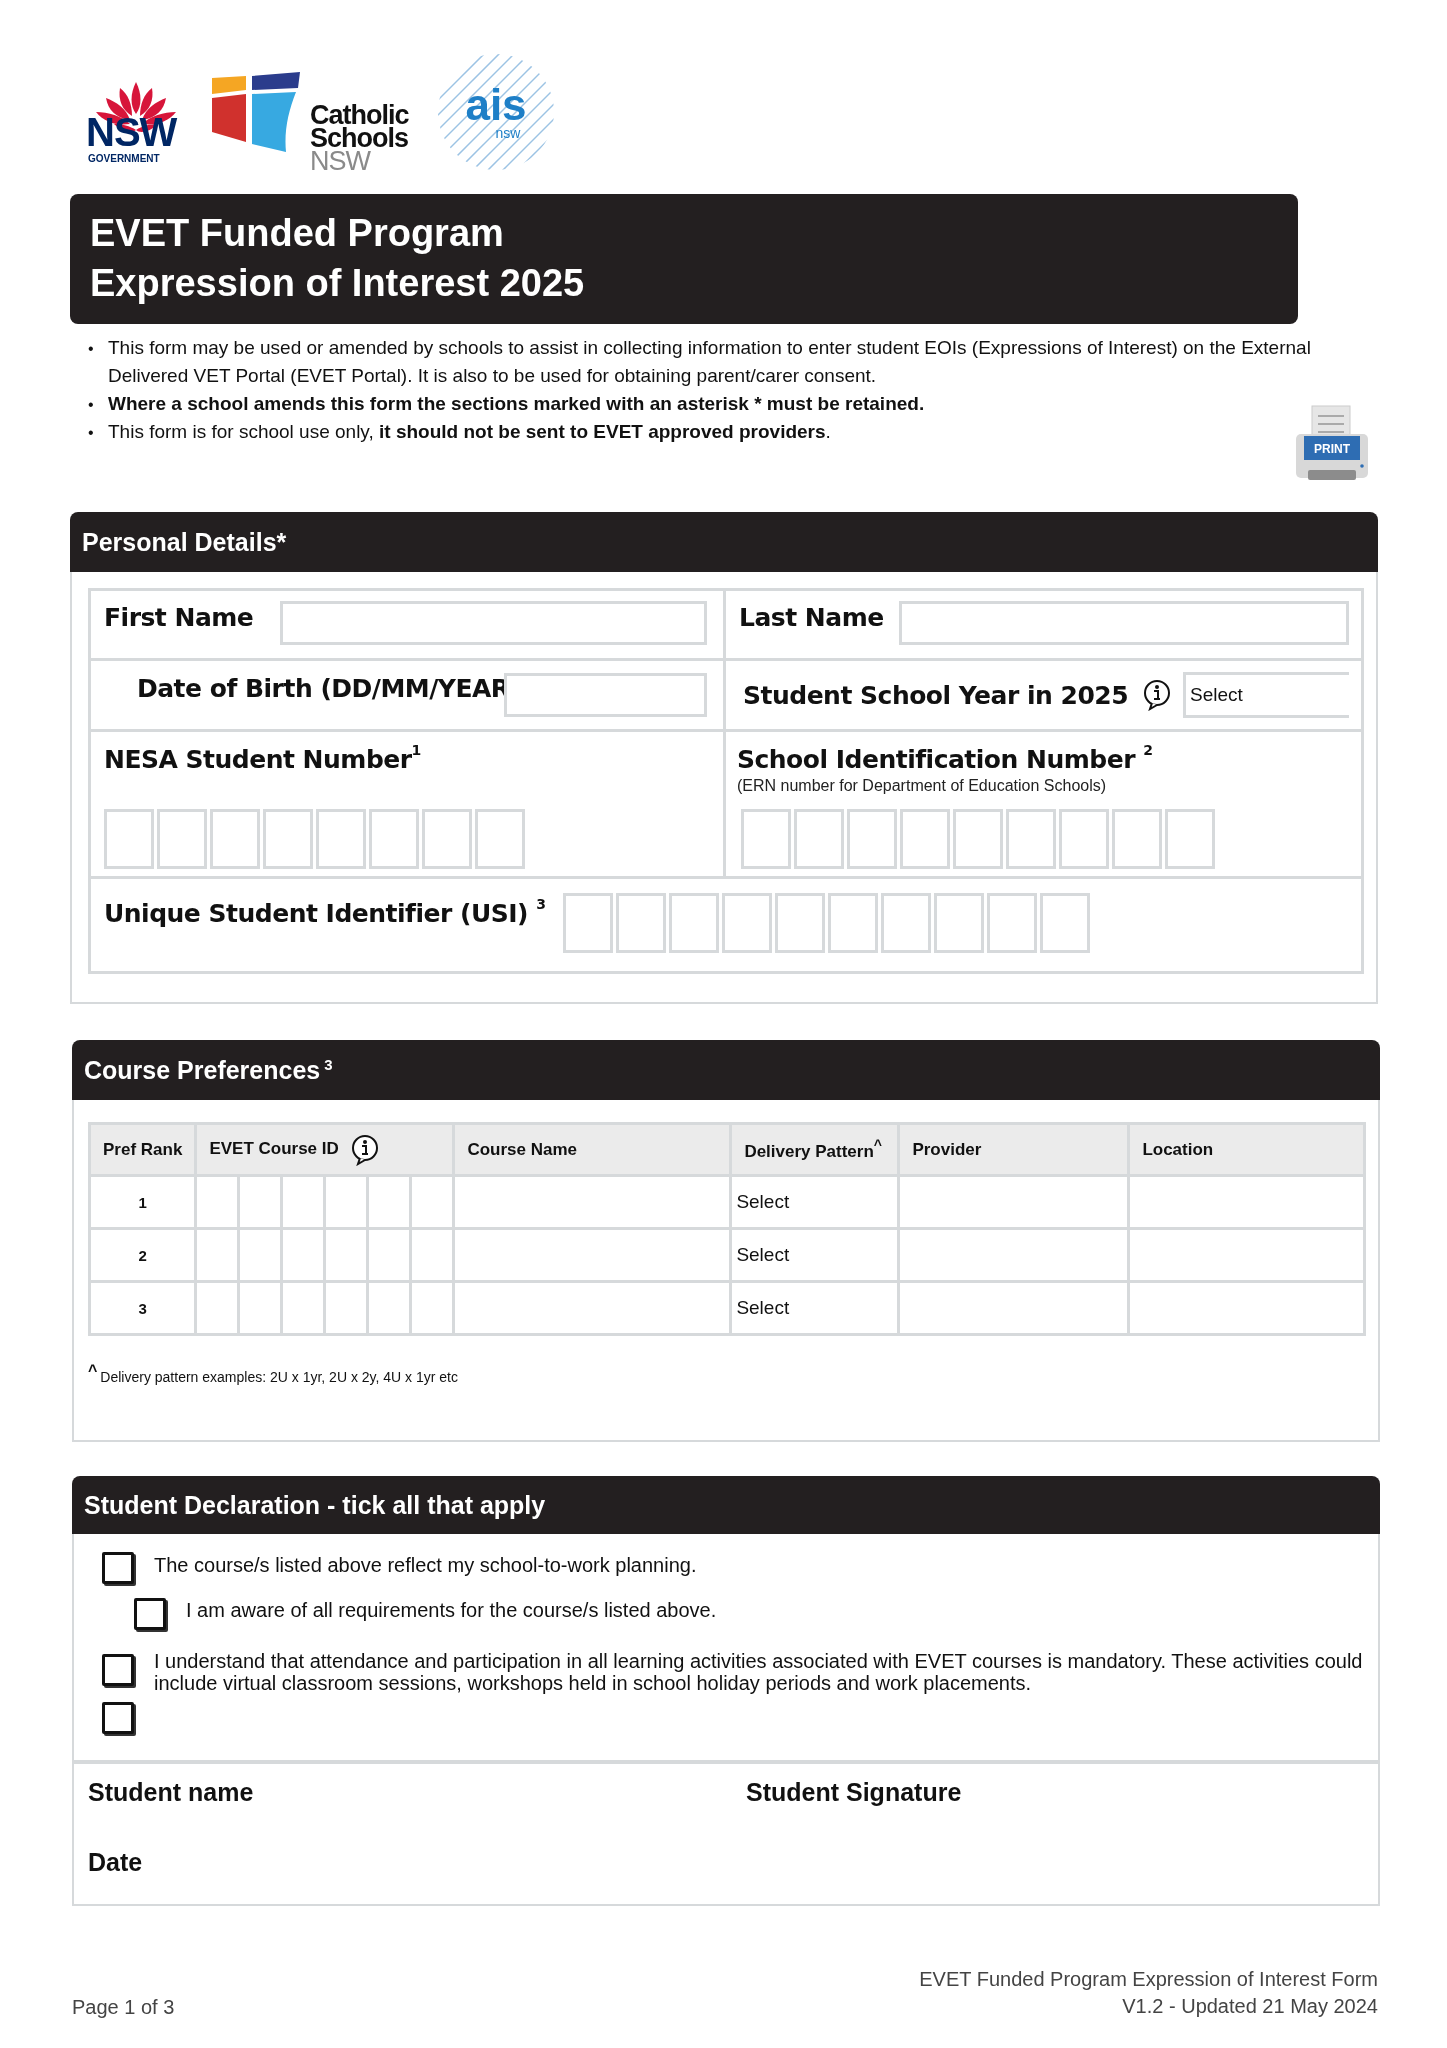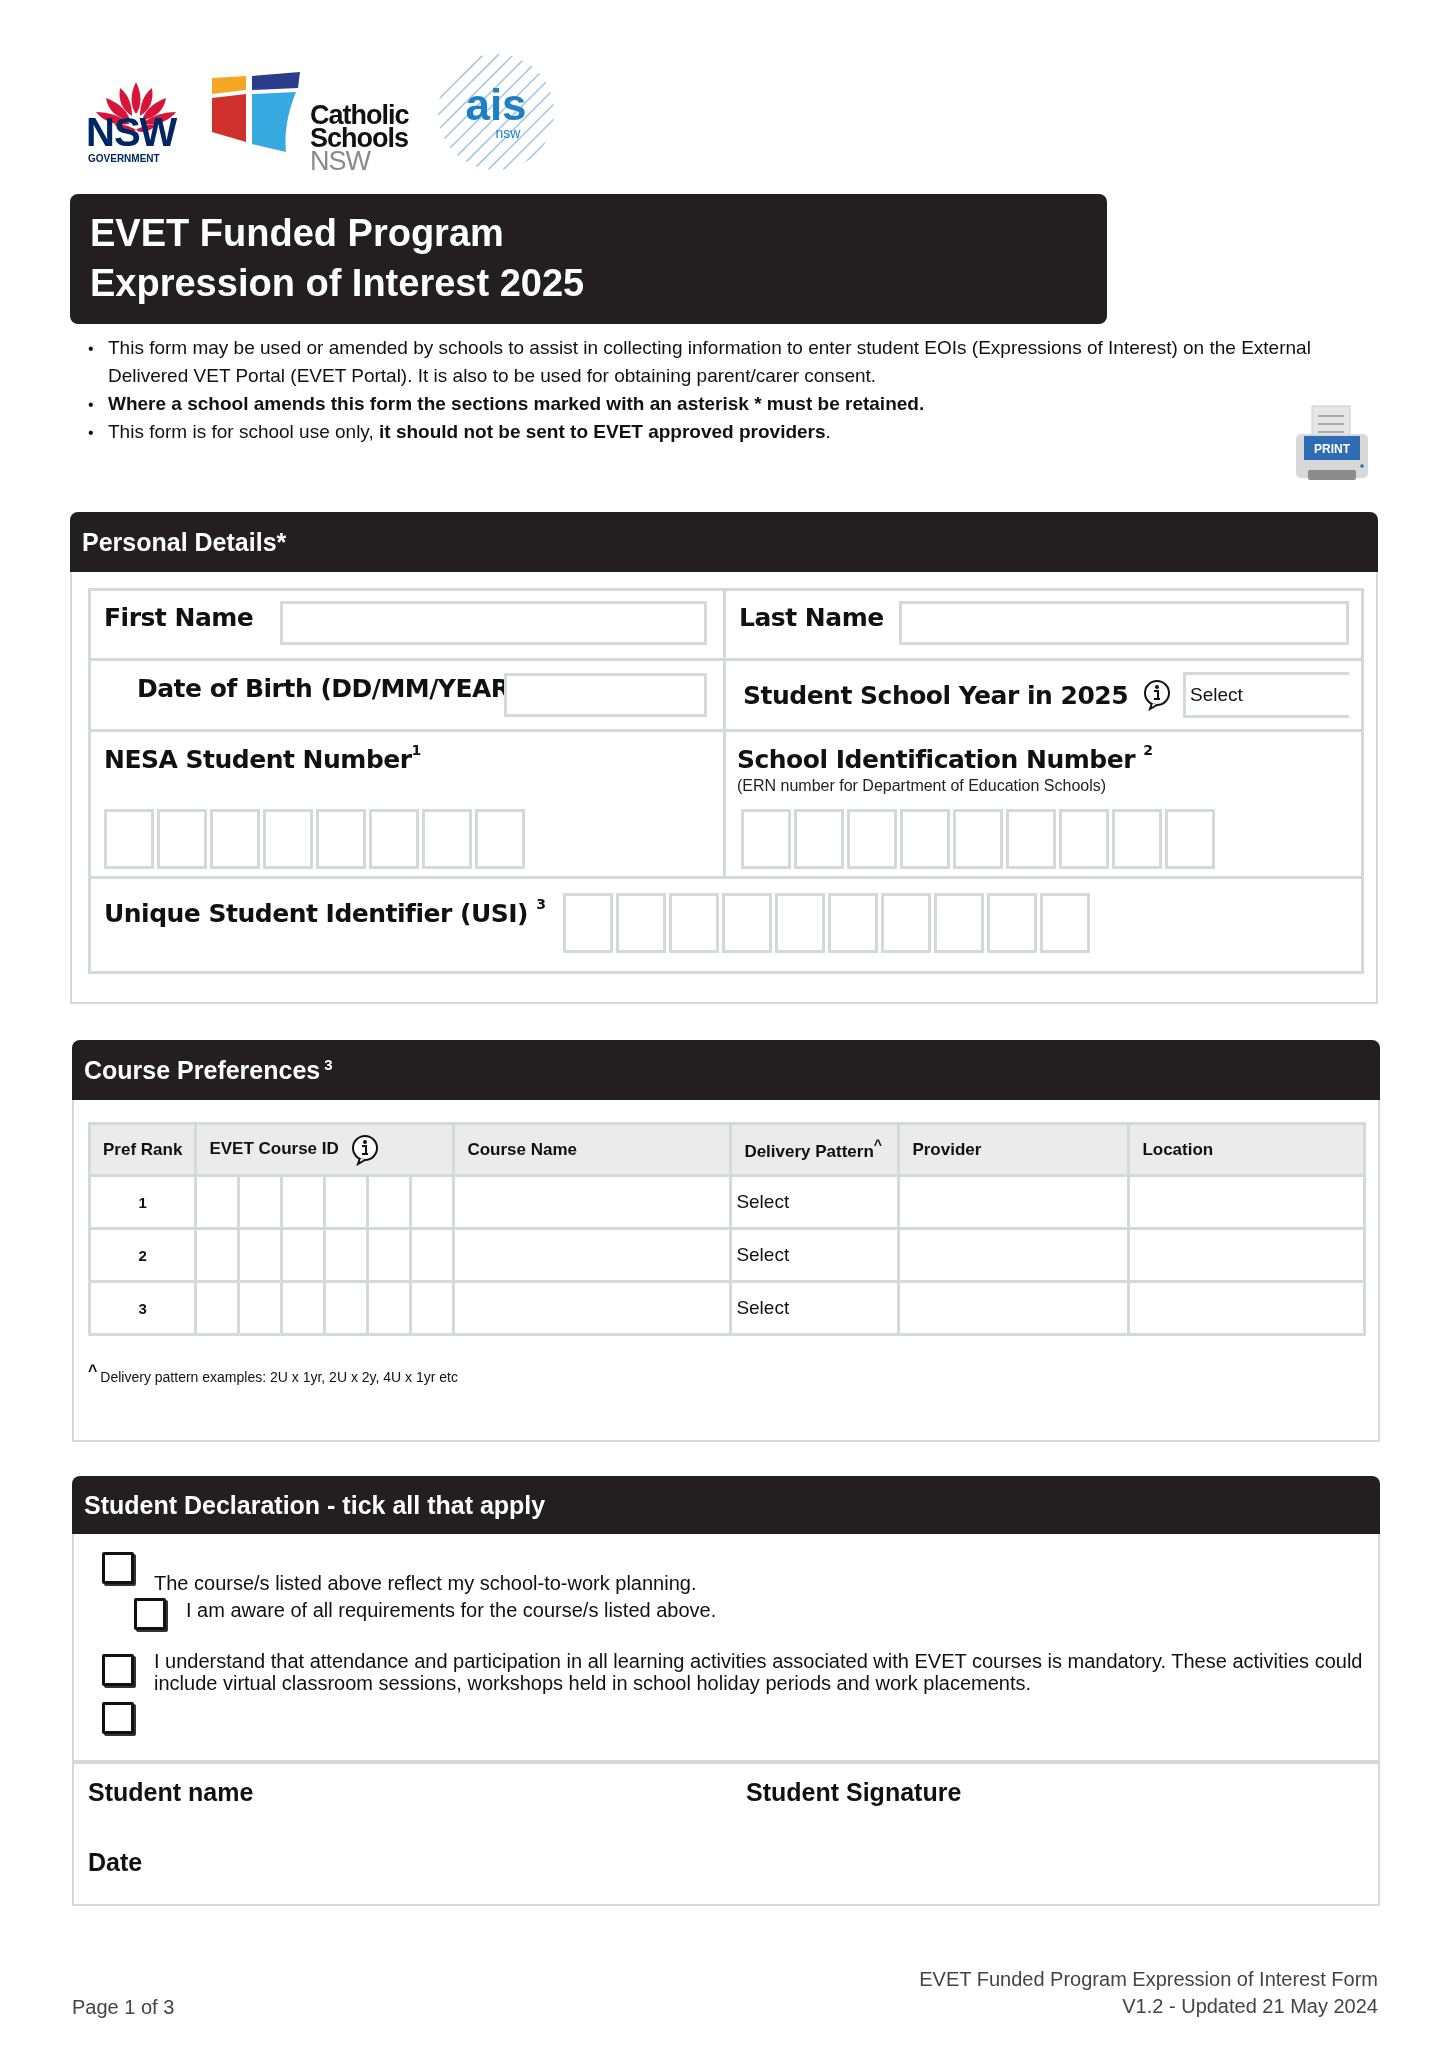--- a/index.html
+++ b/index.html
@@ -12,21 +12,21 @@
   .logos { left: 84px; top: 52px; height: 120px; width: 500px; }
   .nsw-logo { position: absolute; left: 0; top: 0; width: 104px; height: 116px; }
   .nsw-text { position: absolute; left: 2px; top: 58px; font-family: "Liberation Sans", sans-serif; font-weight: 900; font-size: 40px; color: #002664; letter-spacing: -1px; }
   .nsw-gov { position: absolute; left: 4px; top: 101px; font-size: 10px; font-weight: bold; color: #002664; }
   .cat-logo { position: absolute; left: 128px; top: 20px; width: 88px; height: 80px; }
   .cat-text { position: absolute; left: 226px; top: 16px; font-weight: bold; font-size: 27px; line-height: 23px; color: #111; letter-spacing: -1px; margin-top: 36px; }
   .cat-text .nsw { color: #8a8a8a; font-weight: normal; }
   .ais-logo { position: absolute; left: 352px; top: 0; width: 120px; height: 120px; }
 
   
-  .title-banner { left: 70px; top: 194px; width: 1037px; height: 130px; background: #231f20; border-radius: 8px; padding: 14px 20px; }
+  .title-banner { left: 70px; top: 194px; width: 1228px; height: 130px; background: #231f20; border-radius: 8px; padding: 14px 20px; }
   .title-banner .line { color: #fff; font-weight: bold; font-size: 38px; line-height: 50px; font-family: "Liberation Sans", sans-serif; }
 
   
   .intro { left: 88px; top: 334px; width: 1280px; }
   .intro li { list-style: none; position: relative; padding-left: 20px; font-size: 19px; line-height: 28px; color: #111; }
   .intro li::before { content: "•"; position: absolute; left: 0; top: 1px; font-size: 16px; }
   .intro li.red { color: #c8102e; }
   .intro b { font-weight: bold; }
 
   .print-btn { left: 1290px; top: 404px; width: 84px; height: 84px; cursor: pointer; }
@@ -329,21 +329,21 @@
   <span class="caret">^</span><span>Delivery pattern examples: 2U x 1yr, 2U x 2y, 4U x 1yr etc</span>
 </div>
 
 <div class="abs sec-header sd-header">
   <span>Student Declaration - tick all that apply</span>
 </div>
 <div class="abs sec-box sd-box"></div>
 
 <div class="decl-item" style="top:1552px;">
   <div class="checkbox"></div>
-  <div class="decl-text" style="margin-top:20px;">The course/s listed above reflect my school-to-work planning.</div>
+  <div class="decl-text" style="margin-top:2px;">The course/s listed above reflect my school-to-work planning.</div>
 </div>
 <div class="decl-item" style="top:1598px;padding-left:32px;">
   <div class="checkbox"></div>
   <div class="decl-text" style="margin-top:1px;">I am aware of all requirements for the course/s listed above.</div>
 </div>
 <div class="decl-item" style="top:1650px;">
   <div class="checkbox" style="margin-top:4px;"></div>
   <div class="decl-text" style="line-height:22px;width:1210px;">I understand that attendance and participation in all learning activities associated with EVET courses is mandatory. These activities could include virtual classroom sessions, workshops held in school holiday periods and work placements.</div>
 </div>
 <div class="decl-item" style="top:1702px;">

